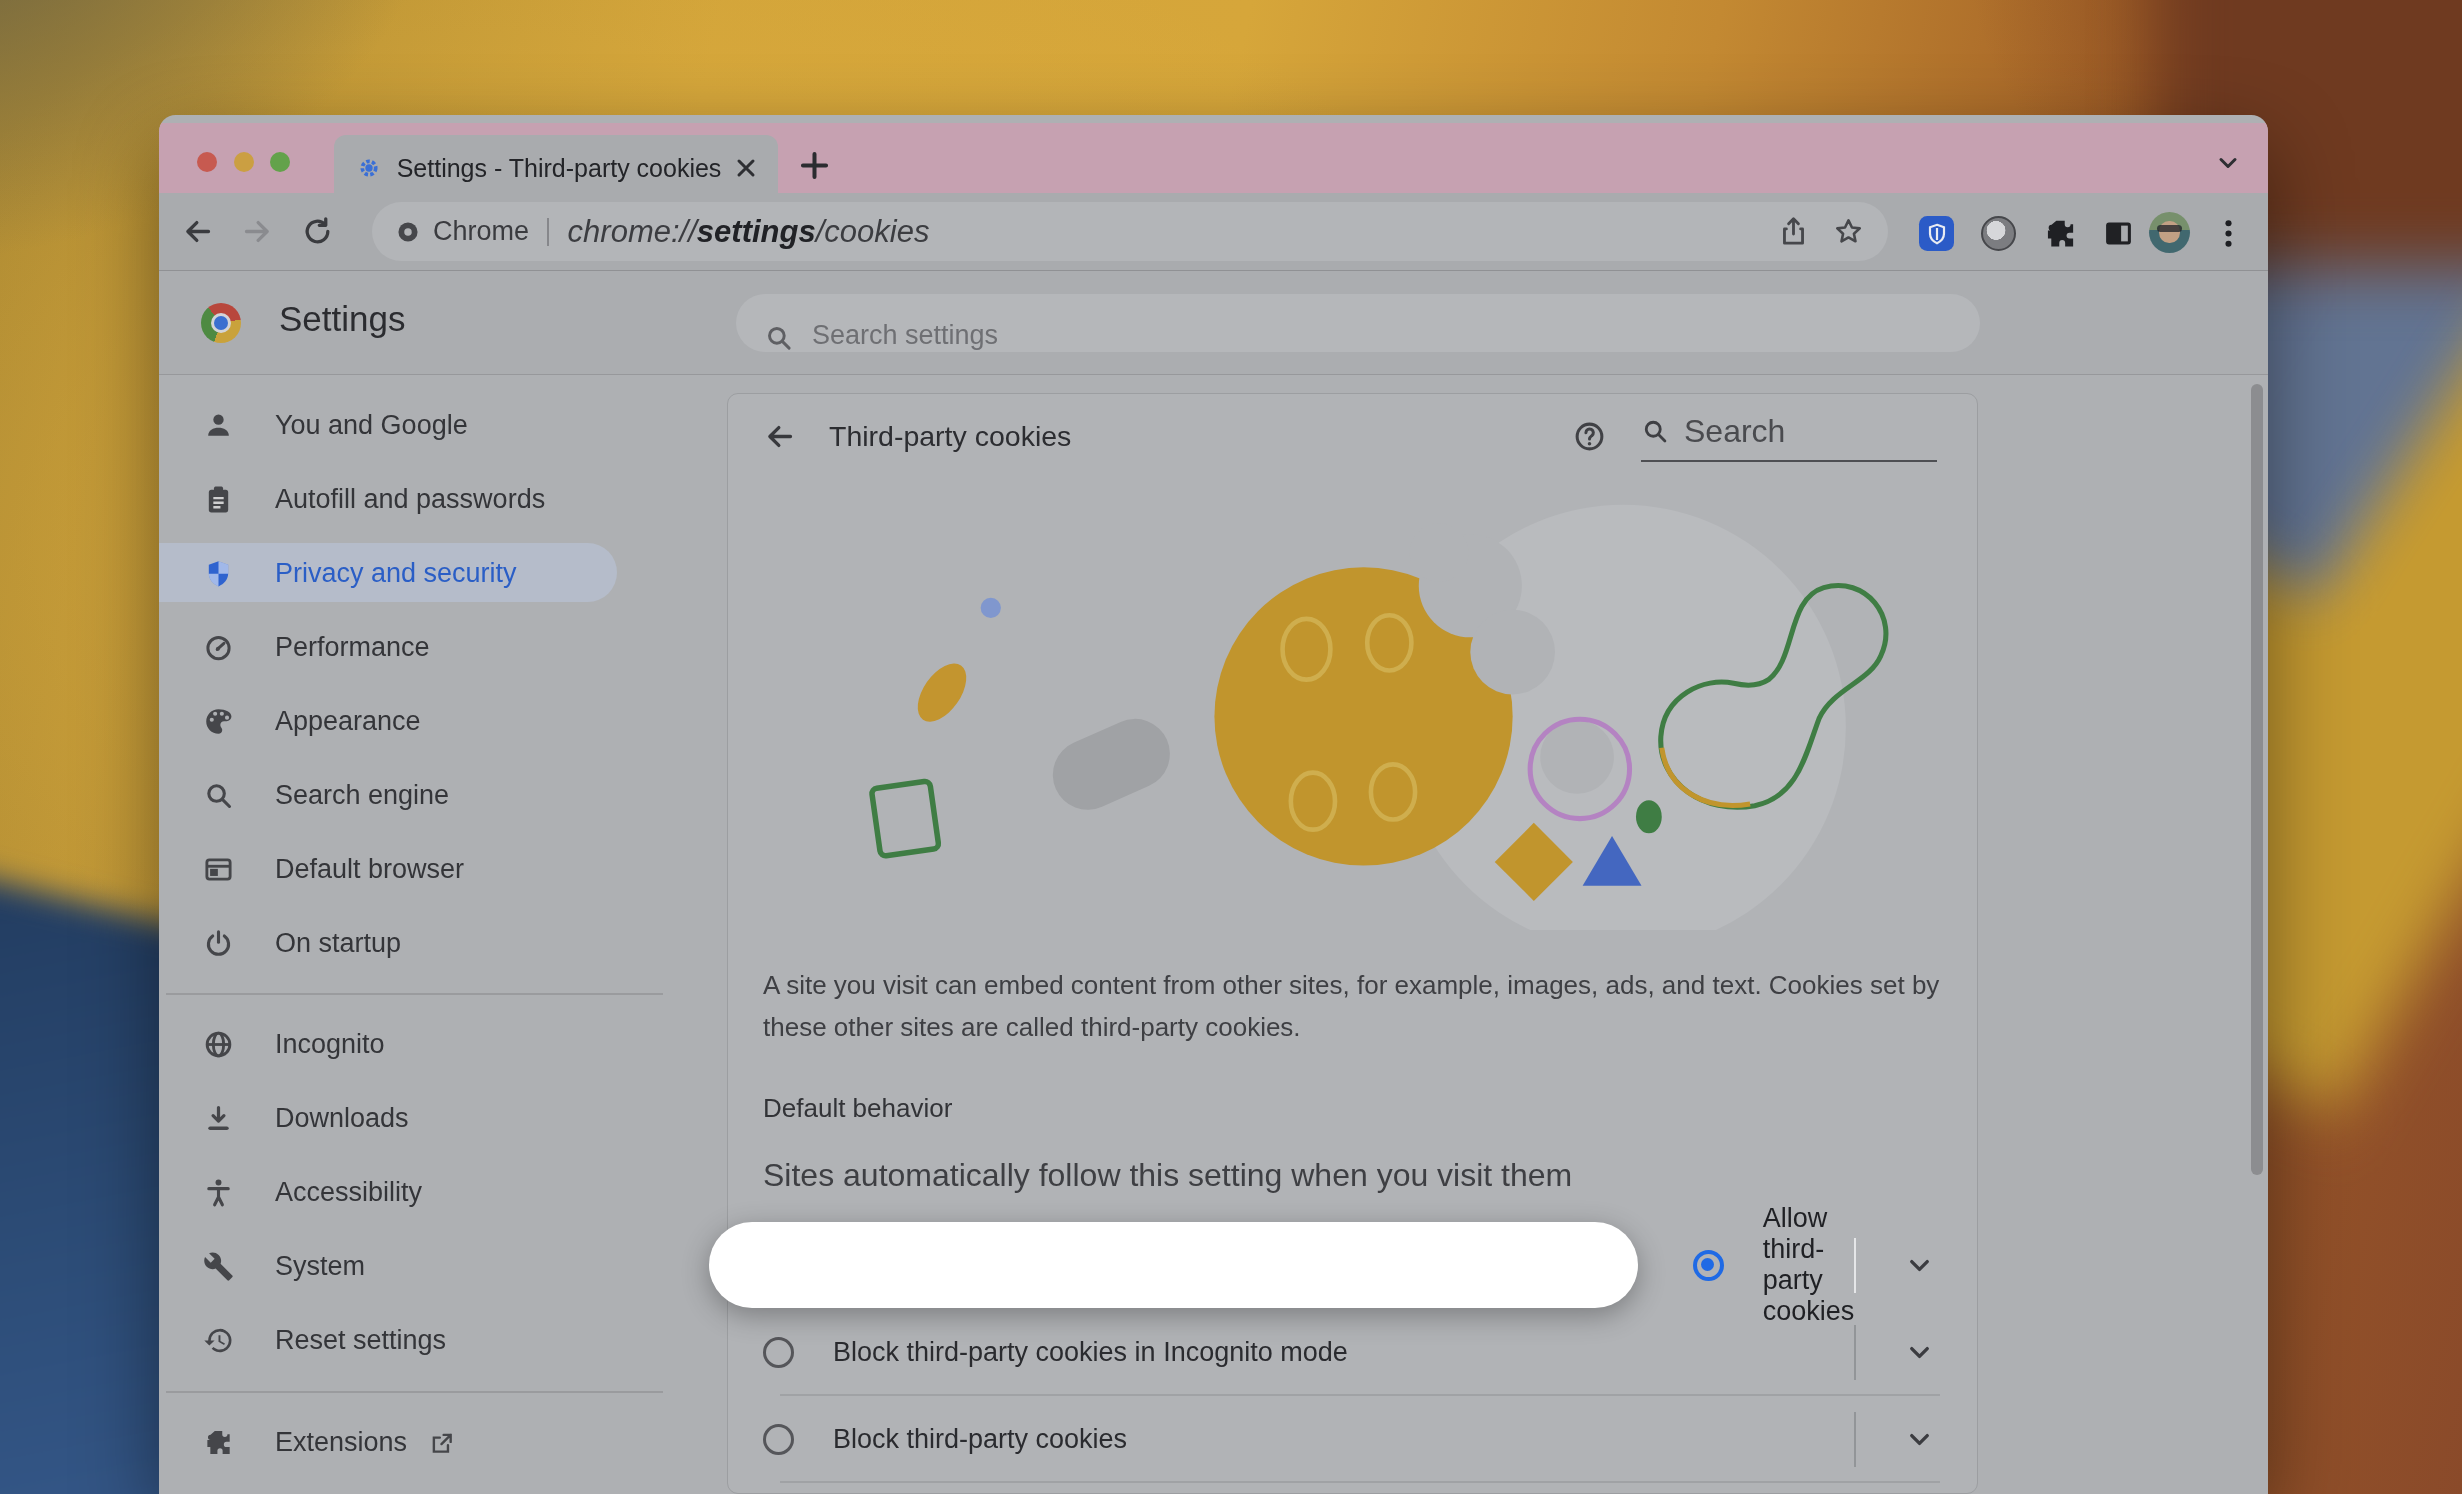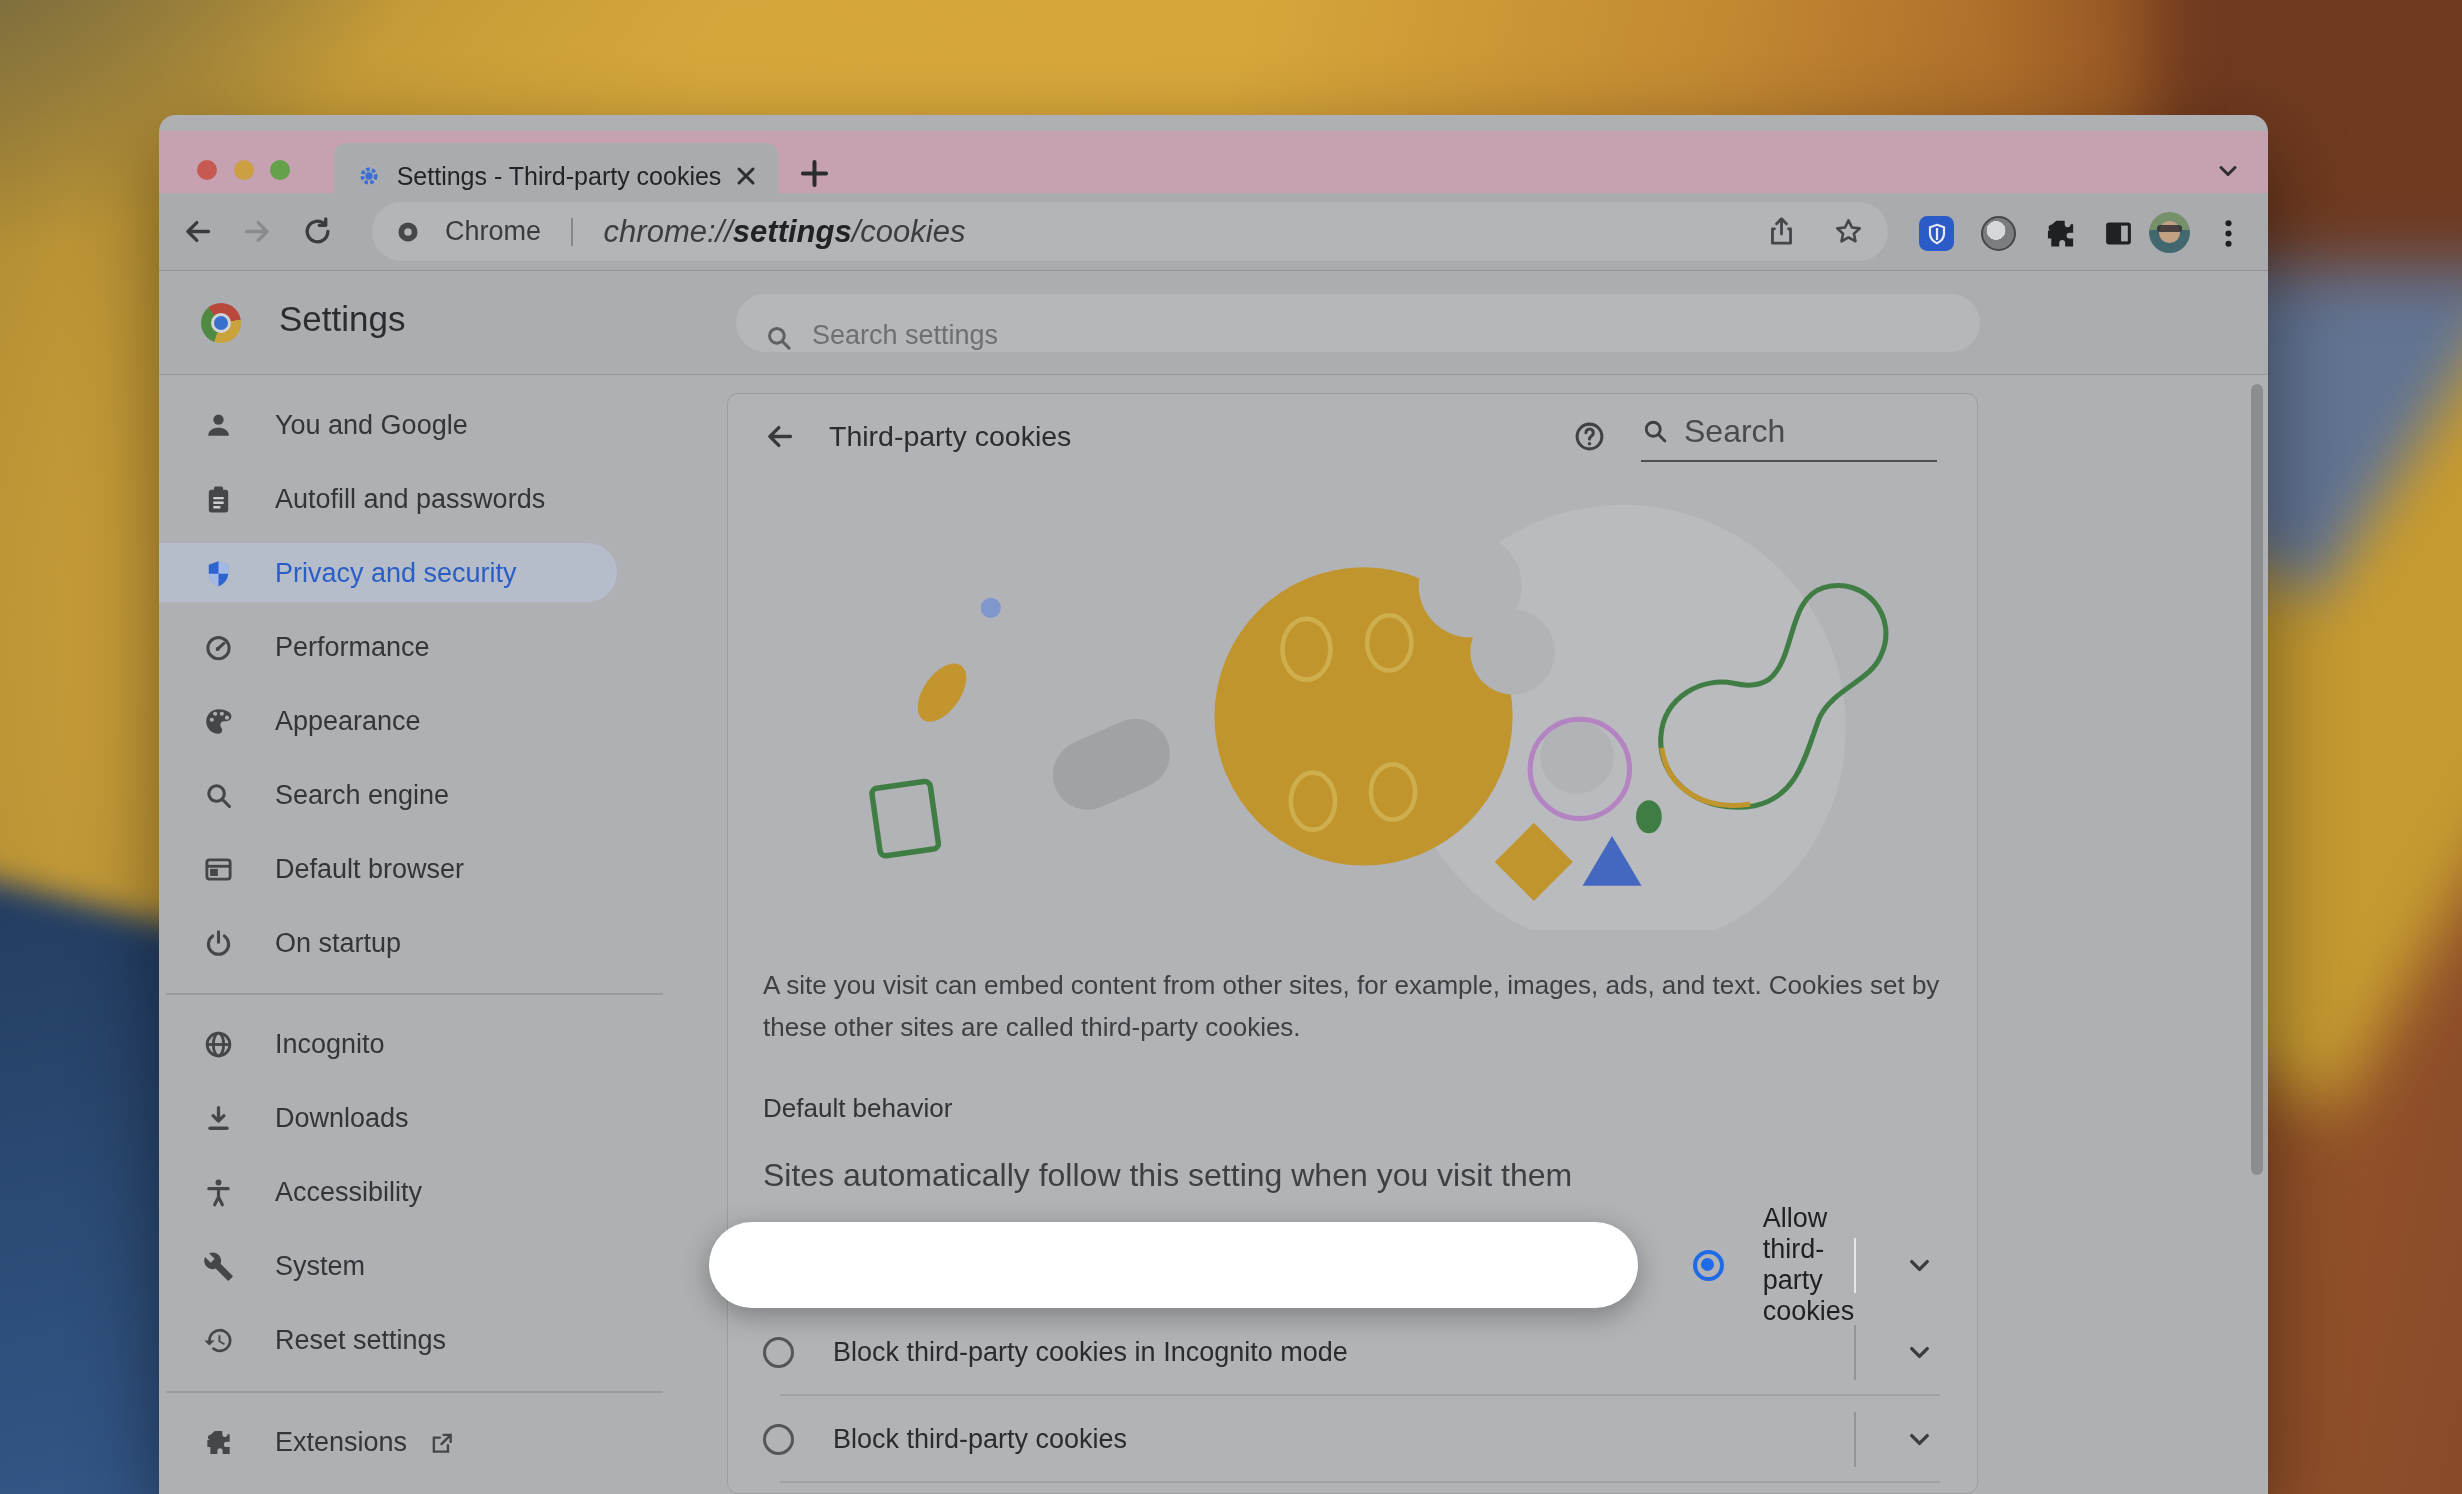--- a/index.html
+++ b/index.html
@@ -21,37 +21,37 @@
   .wp-blue-bl{position:absolute;left:-138px;bottom:-184px;width:515px;height:755px;
     background:linear-gradient(155deg,#223c60 0%,#2d4d78 45%,#3a5f95 100%);
     transform:rotate(14deg);filter:blur(14.7px);}
 
   
   .window{position:absolute;left:159px;top:115px;width:2109px;height:1379px;
     border-radius:16.6px 16.6px 0 0;overflow:hidden;background:#aeb0b3;
     box-shadow:0 31px 83px rgba(0,0,0,.45);}
 
   
-  .tabbar{position:absolute;left:0;top:16px;width:100%;height:78px;background:#c6a1b1;}
+  .tabbar{position:absolute;left:0;top:8px;width:100%;height:78px;background:#c6a1b1;}
   .lights{position:absolute;left:38px;top:29.4px;display:flex;gap:16.6px;}
   .light{width:20px;height:20px;border-radius:50%;}
   .tab{position:absolute;left:175px;top:12px;width:444px;height:66px;background:#a9abae;
     border-radius:12px 12px 0 0;display:flex;align-items:center;}
   .tab-fav{margin-left:22px;width:26px;height:26px;flex:0 0 auto;color:#3a6fd6;}
   .tab-title{margin-left:14.7px;font-size:25px;color:#232428;white-space:nowrap;overflow:hidden;flex:1;}
   .tab-close{width:28px;height:28px;margin-right:18.4px;color:#2e2f33;flex:0 0 auto;}
   .newtab{position:absolute;left:637px;top:24px;width:37px;height:37px;color:#2b2c30;}
   .tabbar-chev{position:absolute;right:26px;top:26px;width:28px;height:28px;color:#2e2f33;}
 
   
   .toolbar{position:absolute;left:0;top:78px;width:100%;height:78px;background:#a9abae;
     border-bottom:1.8px solid #909194;box-sizing:border-box;}
   .nav-btn{position:absolute;top:22px;width:33px;height:33px;}
   .omnibox{position:absolute;left:213px;top:9.2px;width:1516px;height:59px;border-radius:29.4px;
-    background:#b3b5b8;display:flex;align-items:center;gap:12px;}
+    background:#b3b5b8;display:flex;align-items:center;}
   .chip-ic{width:28px;height:28px;margin-left:22px;color:#46474b;flex:0 0 auto;}
   .chip-label{margin-left:11px;font-size:27px;color:#3a3b3f;}
   .chip-sep{width:1.8px;height:28px;background:#86878b;margin:0 18.4px;flex:0 0 auto;}
   .url{font-size:31px;color:#3c3d41;white-space:nowrap;flex:1;overflow:hidden;font-style:italic;}
   .url b{color:#212226;font-weight:700;}
   .box-ic{width:31px;height:31px;color:#46474b;flex:0 0 auto;margin-right:24px;}
   .ext-ic{position:absolute;top:23px;width:35px;height:35px;}
   .bw{background:#2b5bc7;border-radius:8.3px;display:flex;align-items:center;justify-content:center;}
   .bw svg{width:24px;height:24px;color:#e8ebf2;}
   .ddg{border:2.8px solid #46474b;border-radius:50%;box-sizing:border-box;

